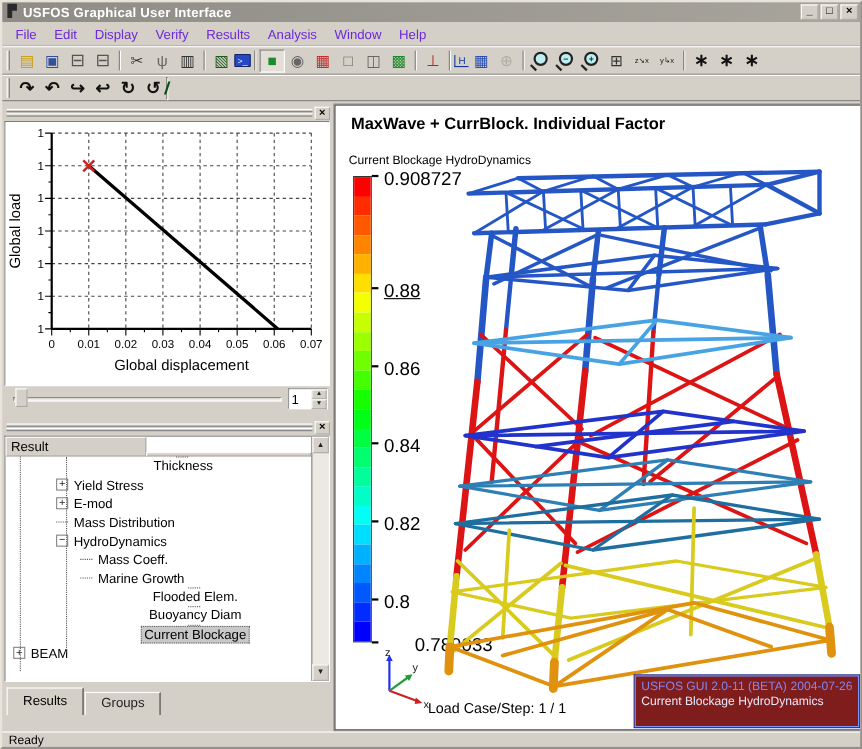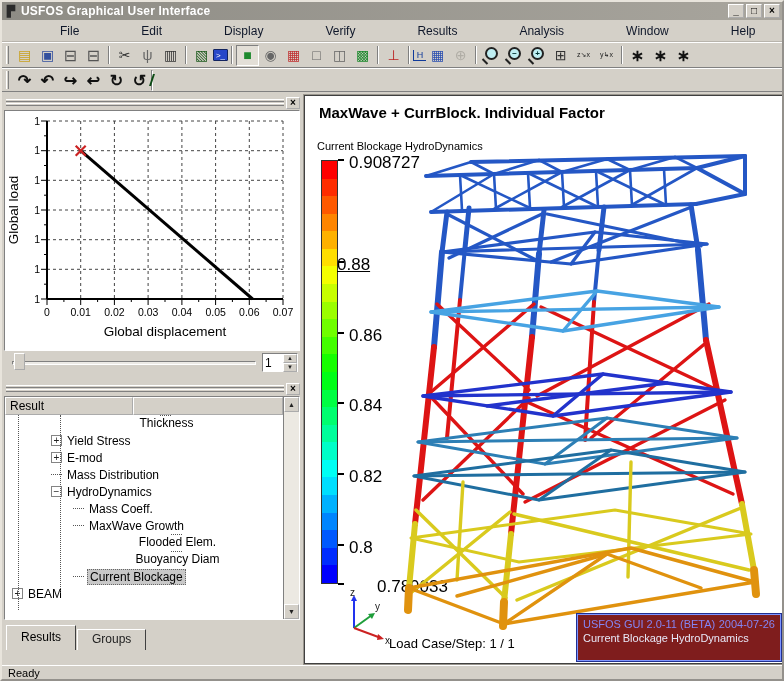--- a/index.html
+++ b/index.html
@@ -10,21 +10,21 @@
   .titlebar{height:18px;display:flex;align-items:center;padding:0 2px;
     background:linear-gradient(90deg,#8e8c85,#a8a59d);}
   .app-icon{width:14px;height:13px;color:#2a2a2a;font-size:11px;line-height:13px;text-align:center;}
   .title-text{flex:1;color:#fff;font-weight:bold;font-size:12px;padding-left:3px;
     letter-spacing:.2px;white-space:nowrap;overflow:hidden;}
   .win-btn{width:16px;height:14px;margin-left:2px;background:#d4d0c8;
     border:1px outset #fff;font-size:10px;line-height:11px;text-align:center;
     font-weight:bold;color:#000;cursor:default;}
   
   .menubar{height:22px;display:flex;align-items:center;padding-left:4px;border-bottom:1px solid #b8b4ac;}
-  .menu-item{padding:3px 8px;font-size:12px;color:#0f172a;margin-left:46px;}
+  .menu-item{padding:3px 8px;font-size:12px;color:#6d28d9;}
   
   .toolbar{height:26px;display:flex;align-items:center;padding:1px 2px;
     border-top:1px solid #fff;border-bottom:1px solid #808080;}
   .toolbar2{height:24px;}
   .tb-grip{width:3px;height:18px;margin:0 4px 0 2px;border-left:1px solid #fff;border-right:1px solid #808080;}
   .tb-sep{width:2px;height:18px;margin:0 3px;border-left:1px solid #808080;border-right:1px solid #fff;}
   .tb-btn{width:23px;height:21px;display:inline-flex;align-items:center;justify-content:center;
     font-size:14px;color:#222;position:relative;cursor:default;}
   .tb-btn.active{border:1px solid;border-color:#808080 #fff #fff #808080;background:#e3dfd7;}
   .c-folder{color:#c8a01e;} .c-save{color:#33509e;} .c-print{color:#555;font-size:16px;}
@@ -62,21 +62,21 @@
   .slider-track{flex:1;height:4px;margin:0 6px;border:1px solid;border-color:#808080 #fff #fff #808080;background:#eceae6;}
   .slider-thumb{position:absolute;left:10px;top:2px;width:11px;height:17px;background:#d4d0c8;
     border:1px outset #fff;}
   .spinbox{width:36px;height:19px;display:flex;border:1px solid;border-color:#808080 #fff #fff #808080;background:#fff;}
   .spinbox input{width:20px;border:0;font-size:12px;padding:0 2px;outline:none;}
   .spin-btns{display:flex;flex-direction:column;width:14px;}
   .spin-btns div{flex:1;background:#d4d0c8;border:1px outset #fff;font-size:6px;line-height:7px;text-align:center;color:#222;}
   
   .treebox{height:224px;background:#fff;border:1px solid;border-color:#808080 #fff #fff #808080;
     position:relative;overflow:hidden;}
-  .tree-header{height:18px;display:flex;}
+  .tree-header{height:18px;display:flex;align-items:flex-end;}
   .th-cell{background:#d4d0c8;border:1px outset #fff;font-size:12px;padding:1px 4px;}
   .th-1{width:128px;} .th-2{flex:1;}
   .tree-scroll{position:absolute;right:0;top:0;bottom:0;width:16px;background:#ece9e2;
     border-left:1px solid #808080;display:flex;flex-direction:column;justify-content:space-between;}
   .scroll-btn{height:15px;background:#d4d0c8;border:1px outset #fff;font-size:7px;
     line-height:13px;text-align:center;color:#222;}
   .tree-body{position:absolute;left:2px;top:18px;right:17px;bottom:0;font-size:12px;}
   .tree-row{height:17px;display:flex;align-items:center;white-space:nowrap;}
   .expbox{width:11px;height:11px;border:1px solid #848484;background:#fff;font-size:10px;
     line-height:9px;text-align:center;margin-right:3px;flex:none;color:#222;}
@@ -331,31 +331,31 @@
             <div class="tree-row" style="padding-left: 44px;">
               <span class="expbox">−</span>
               <span class="tree-label">HydroDynamics</span>
             </div>
             <div class="tree-row" style="padding-left: 66px;">
               <span class="dash"></span>
               <span class="tree-label">Mass Coeff.</span>
             </div>
             <div class="tree-row" style="padding-left: 66px;">
               <span class="dash"></span>
-              <span class="tree-label">MaxWave Growth</span>
+              <span class="tree-label">Marine Growth</span>
             </div>
             <div class="tree-row" style="padding-left: 66px; flex-direction: column;">
               <span class="dash"></span>
               <span class="tree-label">Flooded Elem.</span>
             </div>
             <div class="tree-row" style="padding-left: 66px; flex-direction: column;">
               <span class="dash"></span>
               <span class="tree-label">Buoyancy Diam</span>
             </div>
-            <div class="tree-row" style="padding-left: 66px;">
+            <div class="tree-row" style="padding-left: 66px; flex-direction: column;">
               <span class="dash"></span>
               <span class="tree-label sel">Current Blockage</span>
             </div>
             <div class="tree-row" style="padding-left: 5px;">
               <span class="expbox">+</span>
               <span class="tree-label">BEAM</span>
             </div>
           </div>
         <div class="tree-scroll">
           <span class="scroll-btn">▲</span>
@@ -398,21 +398,21 @@
           <div style="flex: 1 1 0%; background: rgb(0, 177, 255);"></div>
           <div style="flex: 1 1 0%; background: rgb(0, 133, 255);"></div>
           <div style="flex: 1 1 0%; background: rgb(0, 89, 255);"></div>
           <div style="flex: 1 1 0%; background: rgb(0, 44, 255);"></div>
           <div style="flex: 1 1 0%; background: rgb(0, 0, 255);"></div>
         </div>
       <div id="cb-ticks">
           <div class="cb-mark" style="left: 33px; width: 6px; top: 63px;"></div>
           <div class="cb-ticklabel" style="left: 44px; top: 57px;">0.908727</div>
           <div class="cb-mark" style="left: 33px; width: 6px; top: 164.762px;"></div>
-          <div class="cb-ticklabel" style="left: 32px; top: 158.762px; text-decoration: underline;">0.88</div>
+          <div class="cb-ticklabel" style="left: 44px; top: 158.762px; text-decoration: underline;">0.88</div>
           <div class="cb-mark" style="left: 33px; width: 6px; top: 235.609px;"></div>
           <div class="cb-ticklabel" style="left: 44px; top: 229.609px;">0.86</div>
           <div class="cb-mark" style="left: 33px; width: 6px; top: 306.456px;"></div>
           <div class="cb-ticklabel" style="left: 44px; top: 300.456px;">0.84</div>
           <div class="cb-mark" style="left: 33px; width: 6px; top: 377.304px;"></div>
           <div class="cb-ticklabel" style="left: 44px; top: 371.304px;">0.82</div>
           <div class="cb-mark" style="left: 33px; width: 6px; top: 448.151px;"></div>
           <div class="cb-ticklabel" style="left: 44px; top: 442.151px;">0.8</div>
           <div class="cb-mark" style="left: 33px; width: 6px; top: 487px;"></div>
           <div class="cb-ticklabel" style="left: 44px; top: 481px; margin-left: 28px;">0.789033</div>

